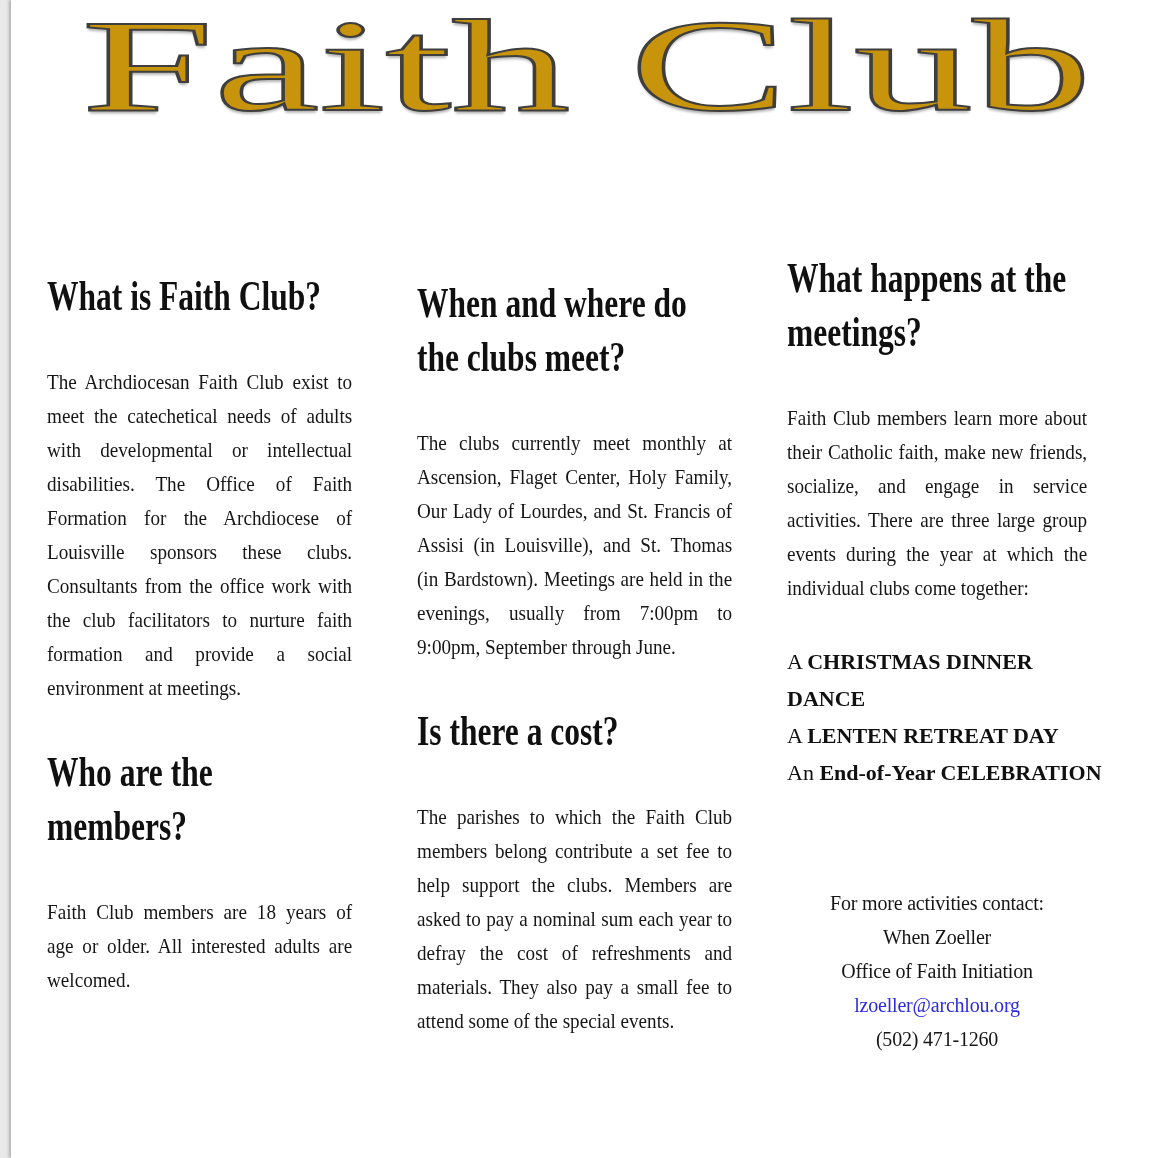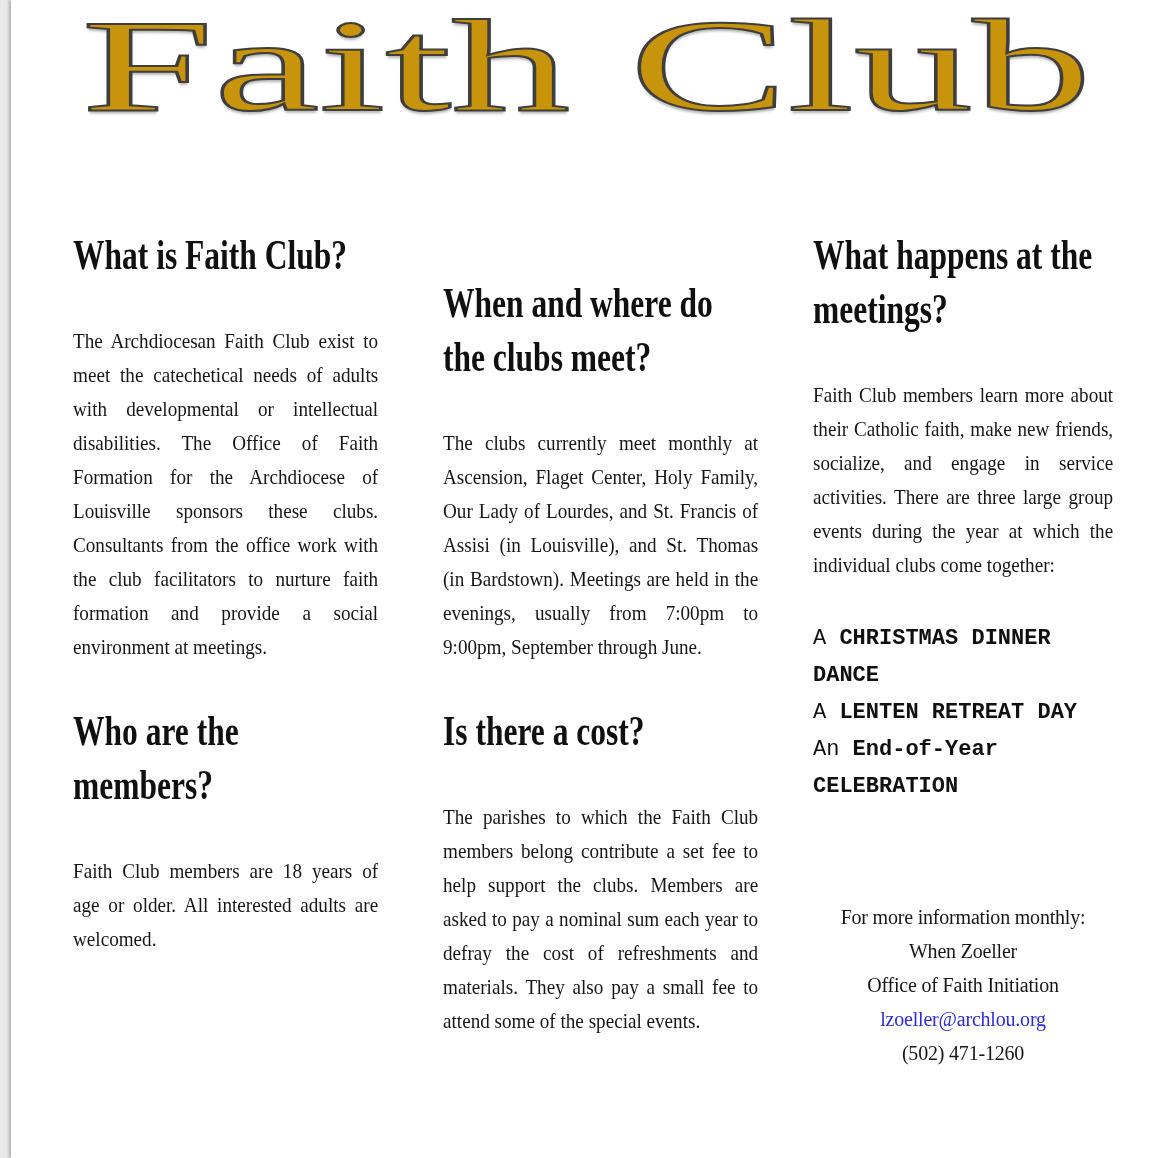--- a/index.html
+++ b/index.html
@@ -27,22 +27,23 @@
     line-height: 1.0;
     font-weight: normal;
     color: var(--gold, #C8940B);
     -webkit-text-stroke: 2px var(--outline, #3E3E3E);
     transform: scaleX(1.8);
     text-shadow: 0 3px 2px rgba(0,0,0,0.30);
     white-space: nowrap;
   }
   .cols {
     display: flex;
-    padding-left: 62px;
+    padding-left: 36px;
     margin-top: 92px;
+    align-items: center;
   }
   .col-1 { width: 305px; margin-right: 65px; }
   .col-2 { width: 315px; margin-right: 55px; margin-top: 48px; }
   .col-3 { width: 300px; }
   h2.sec-heading {
     font-size: 42px;
     line-height: 54px;
     font-weight: bold;
     color: #101010;
     white-space: pre-line;
@@ -60,21 +61,20 @@
     transform: scaleX(0.87);
     transform-origin: 0 0;
     margin-bottom: 40px;
   }
   .events {
     margin-top: -2px;
     width: 330px;
     font-size: 22px;
     line-height: 37px;
     color: #101010;
-    font-family: Liberation Mono, monospace;
   }
   .event { white-space: pre-line; }
   .event .event-name { font-weight: bold; }
   .contact {
     margin-top: 95px;
     width: 300px;
     text-align: center;
     font-size: 20px;
     line-height: 34px;
     letter-spacing: -0.2px;
@@ -130,21 +130,21 @@
       </section>
 
       <div class="events">
         <div class="event"><span class="event-prefix">A</span> <span class="event-name">CHRISTMAS DINNER
 DANCE</span></div>
         <div class="event"><span class="event-prefix">A</span> <span class="event-name">LENTEN RETREAT DAY</span></div>
         <div class="event"><span class="event-prefix">An</span> <span class="event-name">End-of-Year CELEBRATION</span></div>
       </div>
 
       <div class="contact">
-        <div class="line">For more information monthly:</div>
+        <div class="line">For more activities contact:</div>
         <div class="line">When Zoeller</div>
         <div class="line">Office of Faith Initiation</div>
         <div class="line"><a class="email-link">lzoeller@archlou.org</a></div>
         <div class="line">(502) 471-1260</div>
       </div>
     </div>
 
   </div>
 </div>
 

